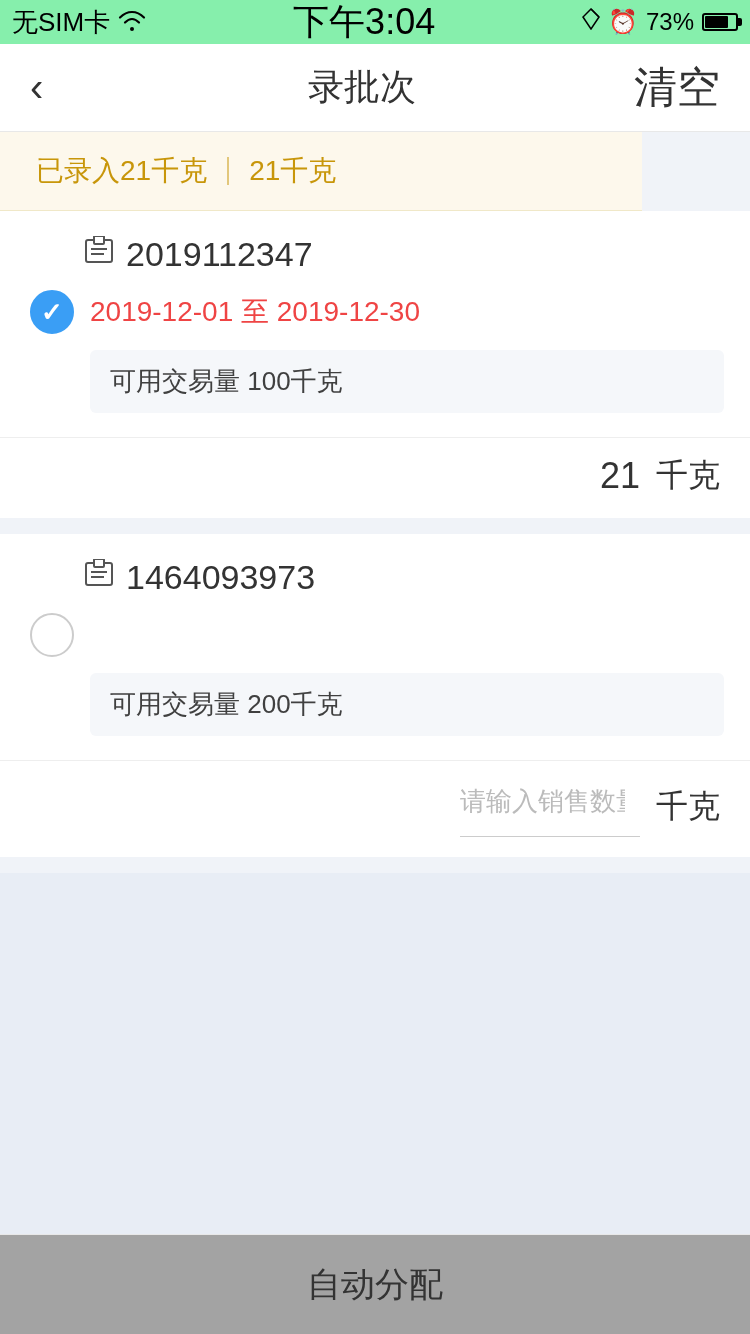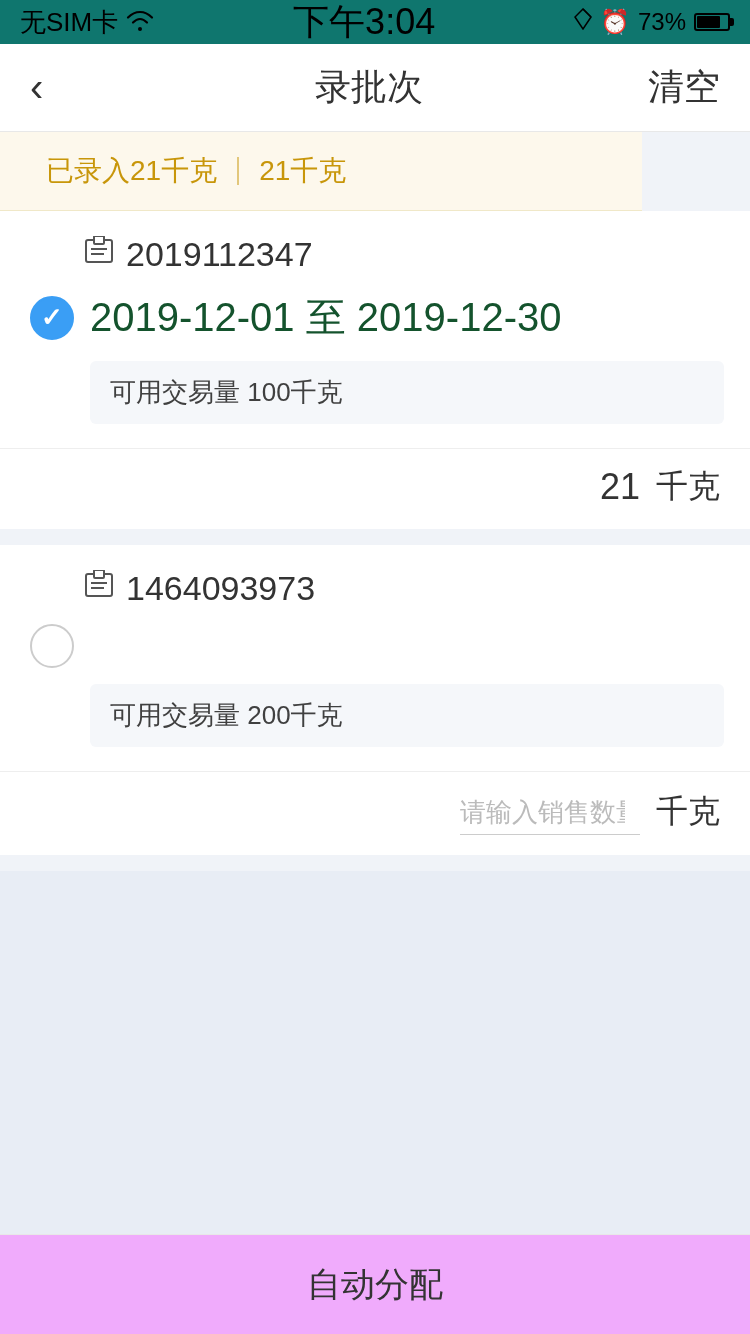--- a/index.html
+++ b/index.html
@@ -9,25 +9,25 @@
       min-height: 1334px;
       font-family: -apple-system, "PingFang SC", "Helvetica Neue", sans-serif;
       background: #f0f3f8;
       overflow-x: hidden;
     }
 
     
     .status-bar {
       width: 750px;
       height: 44px;
-      background: #0f766e;
+      background: #86efac;
       display: flex;
       align-items: center;
       justify-content: space-between;
-      padding: 0 20px;
+      padding: 0 12px;
       font-size: 26px;
     }
     .status-left {
       display: flex;
       align-items: center;
       gap: 8px;
       font-size: 26px;
       color: #000;
     }
     .status-center {
@@ -87,30 +87,30 @@
       color: #333;
       cursor: pointer;
       width: 60px;
     }
     .nav-title {
       font-size: 36px;
       font-weight: 500;
       color: #333;
     }
     .nav-clear {
-      font-size: 36px;
+      font-size: 43px;
       color: #333;
       cursor: pointer;
     }
 
     
     .summary-bar {
       width: 642px;
       background: #fdf8ec;
-      padding: 20px 46px;
+      padding: 20px 36px;
       display: flex;
       align-items: center;
       gap: 20px;
       border-bottom: 1px solid #f0e8c8;
     }
     .summary-item {
       font-size: 28px;
       color: #c8960a;
     }
     .summary-divider {
@@ -165,22 +165,22 @@
       background: #3a9ef5;
       border-color: #3a9ef5;
     }
     .radio-circle.checked::after {
       content: '✓';
       color: #fff;
       font-size: 26px;
       font-weight: bold;
     }
     .batch-date-text {
-      font-size: 40px;
-      color: #14532d;
+      font-size: 28px;
+      color: #ef4444;
     }
     .batch-avail-row {
       margin-left: 60px;
       background: #f5f7fa;
       border-radius: 6px;
       padding: 14px 20px;
       font-size: 26px;
       color: #404040;
     }
     .batch-input-row {
@@ -194,21 +194,21 @@
     }
     .batch-qty-input {
       border: none;
       border-bottom: 1px solid #ccc;
       text-align: right;
       font-size: 36px;
       color: #333;
       width: 180px;
       outline: none;
       background: transparent;
-      padding-bottom: 4px;
+      padding-bottom: 17px;
     }
     .batch-qty-input::placeholder {
       color: #bbb;
       font-size: 26px;
     }
     .batch-qty-unit {
       font-size: 32px;
       color: #333;
     }
     .batch-qty-value {
@@ -241,21 +241,21 @@
       background: #fff;
       border-top: 1px solid #e8e8e8;
     }
     .bottom-btn-auto {
       flex: 1;
       display: flex;
       align-items: center;
       justify-content: center;
       font-size: 34px;
       color: #333;
-      background: #f0abfc;
+      background: #a3a3a3;
       cursor: pointer;
       border: none;
       outline: none;
     }
     .bottom-btn-confirm {
       flex: 1;
       display: flex;
       align-items: center;
       justify-content: center;
       font-size: 34px;

